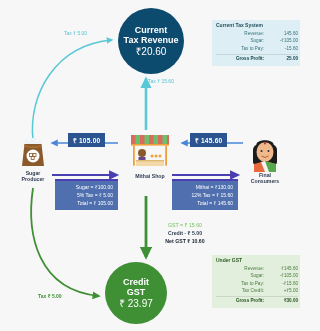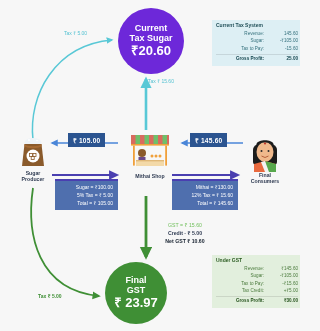--- a/index.html
+++ b/index.html
@@ -14,28 +14,28 @@
   svg.arrows{position:absolute;left:0;top:0;width:300px;height:331px;pointer-events:none;}
 
   
   .circle{
     position:absolute;border-radius:50%;
     display:flex;flex-direction:column;align-items:center;justify-content:center;
     color:#fff;text-align:center;line-height:1.12;
   }
   #circle-current{
     left:118px;top:8px;width:66px;height:66px;
-    background:#6d28d9;font-size:9px;font-weight:700;
+    background:#0c4a6e;font-size:9px;font-weight:700;
   }
   #circle-gst{
     left:105px;top:262px;width:62px;height:62px;
     background:#3f8f35;font-size:9px;font-weight:700;
   }
   .circle .ln{display:block;}
-  .circle .amt{font-size:13px;font-weight:700;margin-top:.5px;}
+  .circle .amt{font-size:10px;font-weight:400;margin-top:.5px;}
 
   
   .summary{
     position:absolute;padding:3px 4px 3px 4px;
     font-size:4.6px;line-height:1.0;
   }
   #table-current{left:212px;top:20px;width:82px;background:#ddeff4;}
   #table-gst{left:212px;top:255px;width:82px;background:#e2efdd;}
   .summary .ttl{font-weight:700;font-size:5px;margin-bottom:2.5px;}
   #table-current .ttl{color:#1f4e57;}
@@ -122,26 +122,26 @@
 
     <path d="M243,143 L182,143" fill="none" stroke="#4a86d8" stroke-width="1.6" marker-end="url(#ah-blue)"></path>
 
     <path d="M52,175 L117,175" fill="none" stroke="#4a3fb0" stroke-width="2.2" marker-end="url(#ah-purple)"></path>
 
     <path d="M172,175 L238,175" fill="none" stroke="#4a3fb0" stroke-width="2.2" marker-end="url(#ah-purple)"></path>
   </svg>
 
   <div class="circle" id="circle-current">
     <span class="ln">Current</span>
-    <span class="ln">Tax Sugar</span>
+    <span class="ln">Tax Revenue</span>
     <span class="amt">₹20.60</span>
   </div>
 
   <div class="circle" id="circle-gst">
-    <span class="ln">Final</span>
+    <span class="ln">Credit</span>
     <span class="ln">GST</span>
     <span class="amt">₹ 23.97</span>
   </div>
 
   <div class="actor" id="actor-sugar">
     <svg width="34" height="34" viewBox="0 0 34 34">
       <ellipse cx="17" cy="6.5" rx="8.5" ry="4.5" fill="#eef3f7"></ellipse>
       <path d="M8.5,8 L6,30 L28,30 L25.5,8 Z" fill="#8a5a2b"></path>
       <path d="M8.5,8 C11,11 23,11 25.5,8 L25.5,10 C23,13 11,13 8.5,10 Z" fill="#a56a33"></path>
       <circle cx="17" cy="20" r="6.5" fill="#fff"></circle>

